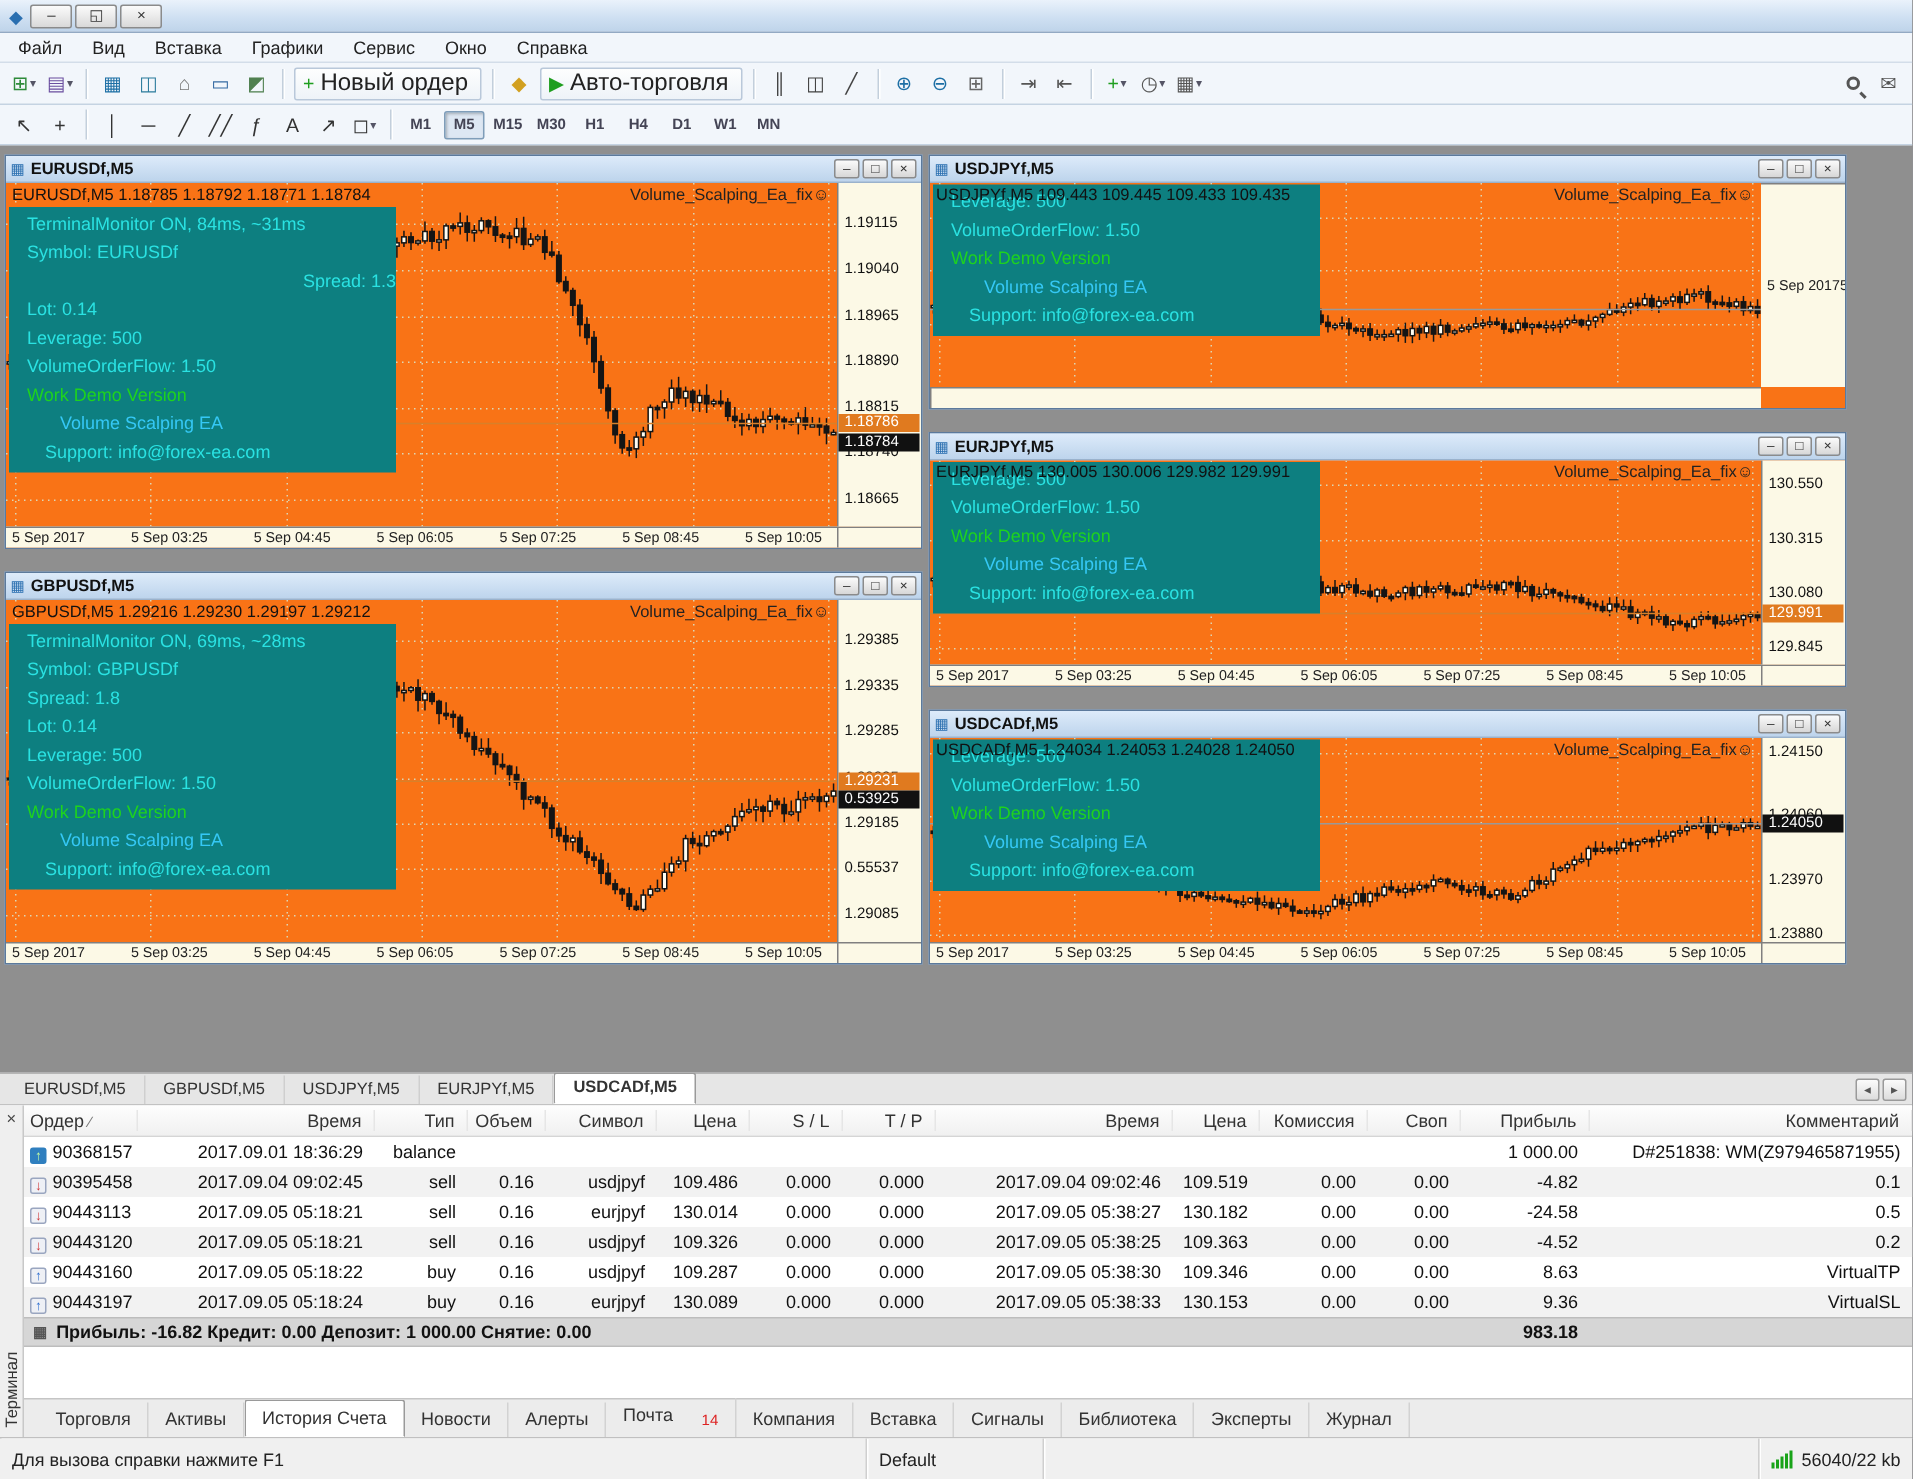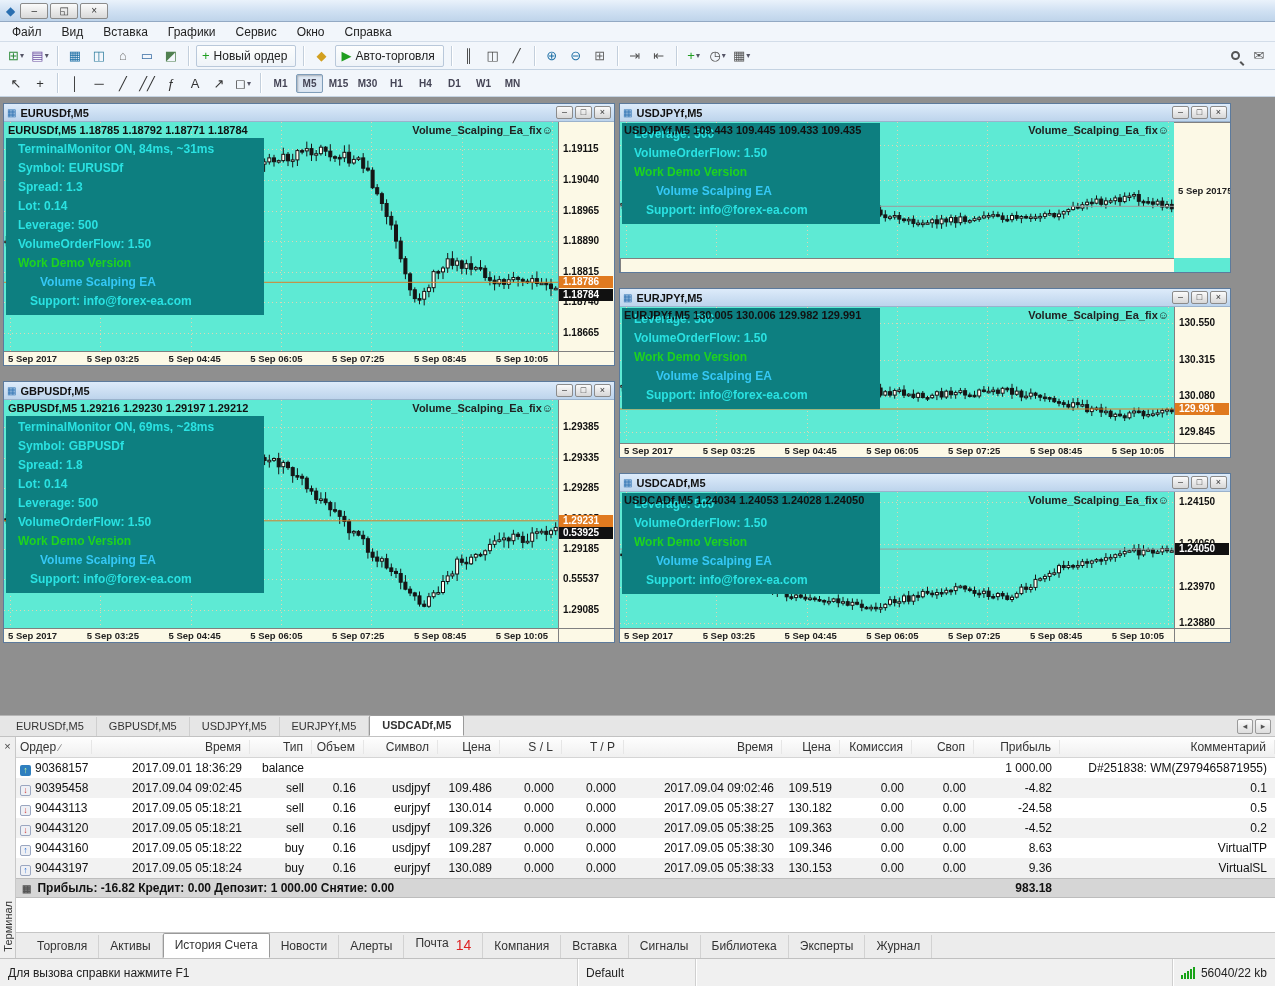--- a/index.html
+++ b/index.html
@@ -26,21 +26,21 @@
   .tb1{height:28px;flex:0 0 28px;}
   .tb2{height:27px;flex:0 0 27px;}
   .tb-icon{display:inline-flex;align-items:center;justify-content:center;min-width:22px;height:22px;
     margin:0 1px;border:1px solid transparent;border-radius:2px;}
   .tb-glyph{font-size:13px;line-height:1;}
   .dd{font-size:8px;color:#556;margin-left:1px;}
   .tb-sep{width:1px;height:20px;background:#c3cfdc;margin:0 5px;box-shadow:1px 0 0 #fff;}
   .tb-spacer{flex:1;}
   .tb-button{display:inline-flex;align-items:center;gap:4px;height:22px;padding:0 8px 0 5px;margin:0 2px;
     border:1px solid #b9c8da;border-radius:2px;background:linear-gradient(#fdfefe,#eef3f8);}
-  .tb-label{font-size:12px;color:#222;}
+  .tb-label{font-size:16px;color:#222;}
   .mag{width:9px;height:9px;border:2px solid #555;border-radius:50%;position:relative;display:inline-block;}
   .mag::after{content:"";position:absolute;width:2px;height:5px;background:#555;left:8px;top:8px;transform:rotate(-45deg);}
   .tf-btn{width:27px;height:19px;margin:0 1px;font-size:10px;font-weight:bold;color:#445;
     display:inline-flex;align-items:center;justify-content:center;border:1px solid transparent;border-radius:2px;}
   .tf-btn.active{background:#dde7f3;border:1px solid #7f9db9;box-shadow:inset 1px 1px 2px rgba(0,0,0,.25);}
 
   
   .mdi{flex:1 1 auto;position:relative;background:#8f8f8f;overflow:hidden;}
   .chart-window{position:absolute;border:1px solid #5c7a9c;background:#c9daee;display:flex;flex-direction:column;}
   #cw0{left:3px;top:6px;width:612px;height:263px;}
@@ -48,21 +48,21 @@
   #cw2{left:619px;top:6px;width:612px;height:170px;}
   #cw3{left:619px;top:191px;width:612px;height:170px;}
   #cw4{left:619px;top:376px;width:612px;height:170px;}
   .cw-title{height:18px;flex:0 0 18px;display:flex;align-items:center;padding:0 3px;
     background:linear-gradient(#ddebfa,#bdd4ec);border-bottom:1px solid #9ab2cc;}
   .cw-ic{font-size:10px;color:#2a6fb0;margin-right:4px;}
   .cw-tt{font-size:11px;font-weight:bold;color:#111;flex:1;}
   .cw-btns{display:flex;gap:2px;}
   .cw-b{width:17px;height:13px;font-size:9px;line-height:11px;text-align:center;color:#333;
     background:linear-gradient(#fbfbfb,#d7d7d7);border:1px solid #8b8b8b;border-radius:2px;}
-  .cw-client{flex:1;display:grid;grid-template-columns:1fr 56px;grid-template-rows:1fr 14px;background:#5eead4;font-weight:bold;}
+  .cw-client{flex:1;display:grid;grid-template-columns:1fr 56px;grid-template-rows:1fr 14px;background:#f97316;}
   .cw-plot{position:relative;overflow:hidden;}
   .candles{position:absolute;left:0;top:0;}
   .ohlc{position:absolute;top:2px;left:4px;font-size:11px;color:#111;z-index:6;white-space:nowrap;}
   .ea-name{position:absolute;top:2px;right:5px;font-size:11px;color:#222;z-index:2;}
   .overlay{position:absolute;left:2px;width:258px;background:#0d7f80;z-index:5;
     padding:2px 0 4px 12px;font-size:12px;line-height:19px;white-space:nowrap;}
   .ov-line{height:19px;}
   .cw-scale{position:relative;border-left:1px solid #808080;font-size:10px;color:#111;background:#fcf9e6;}
   .ptick{position:absolute;left:4px;white-space:nowrap;}
   .ptag{position:absolute;left:0;right:1px;color:#fff;font-size:10px;line-height:12px;padding-left:4px;white-space:nowrap;}
@@ -107,21 +107,21 @@
   .t-summary{height:20px;flex:0 0 20px;background:#d6d6d6;border-top:1px solid #bdbdbd;border-bottom:1px solid #bdbdbd;
     align-items:center;font-weight:bold;}
   .sum-left{grid-column:1/13;font-size:12px;color:#111;padding-left:6px;white-space:nowrap;display:flex;align-items:center;gap:6px;}
   .sum-icon{font-size:10px;color:#555;}
   .sum-profit{grid-column:13;font-size:12px;color:#111;text-align:right;padding-right:8px;}
   .t-filler{flex:1;background:#fff;}
   .t-tabs{height:26px;flex:0 0 26px;background:#ececec;border-top:1px solid #c5c5c5;
     display:flex;align-items:flex-end;padding-left:10px;}
   .ttab{font-size:12px;color:#333;padding:4px 11px 5px;border-right:1px solid #d2d2d2;position:relative;}
   .ttab.active{background:#fff;border:1px solid #9a9a9a;border-bottom:1px solid #fff;border-radius:2px 2px 0 0;}
-  .badge{color:#d22;font-size:14px;margin-left:7px;}
+  .badge{color:#d22;font-size:10px;margin-left:19px;}
 
   
   .statusbar{height:28px;flex:0 0 28px;background:#f0f0f0;border-top:1px solid #c0c0c0;
     display:flex;align-items:center;font-size:12px;color:#222;}
   .sb-sec{height:100%;display:flex;align-items:center;padding:0 8px;border-right:1px solid #cfcfcf;box-shadow:1px 0 0 #fff;}
   .sb-help{width:578px;flex:0 0 578px;}
   .sb-profile{width:118px;flex:0 0 118px;}
   .sb-fill{flex:1;border-right:1px solid #cfcfcf;}
   .sb-net{gap:6px;border-right:none;}
   .bars{display:inline-flex;align-items:flex-end;gap:1px;height:13px;}
@@ -547,21 +547,21 @@
               <rect x="545.5" y="162.1" width="3" height="4.5" fill="#151515" stroke="#151515" stroke-width="1"></rect>
               <line x1="551.7" y1="164.2" x2="551.7" y2="168.2" stroke="#151515"></line>
               <rect x="550.2" y="166.3" width="3" height="1.5" fill="#fffdf2" stroke="#151515" stroke-width="1"></rect>
               <line x1="0" y1="160.3" x2="554" y2="160.3" stroke="#d8802a"></line>
             </svg>
         <div class="ohlc">EURUSDf,M5  1.18785 1.18792 1.18771 1.18784</div>
         <div class="ea-name">Volume_Scalping_Ea_fix☺</div>
         <div class="overlay" style="top:16px">
               <div class="ov-line" style="color:#2ae2e2;">TerminalMonitor ON, 84ms, ~31ms</div>
               <div class="ov-line" style="color:#2ae2e2;">Symbol: EURUSDf</div>
-              <div class="ov-line" style="color:#2ae2e2;">Spread: 1.3</div>
+              <div class="ov-line" style="color:#2ae2e2;text-align:right;">Spread: 1.3</div>
               <div class="ov-line" style="color:#2ae2e2;">Lot: 0.14</div>
               <div class="ov-line" style="color:#2ae2e2;">Leverage: 500</div>
               <div class="ov-line" style="color:#2ae2e2;">VolumeOrderFlow: 1.50</div>
               <div class="ov-line" style="color:#1ed31e;">Work Demo Version</div>
               <div class="ov-line" style="color:#35c8f5;padding-left:22px;">Volume Scalping EA</div>
               <div class="ov-line" style="color:#2ae2e2;padding-left:12px;">Support: info@forex-ea.com</div>
             </div>
       </div>
       <div class="cw-scale">
             <span class="ptick" style="top:calc(12.0% - 6px)">1.19115</span>

